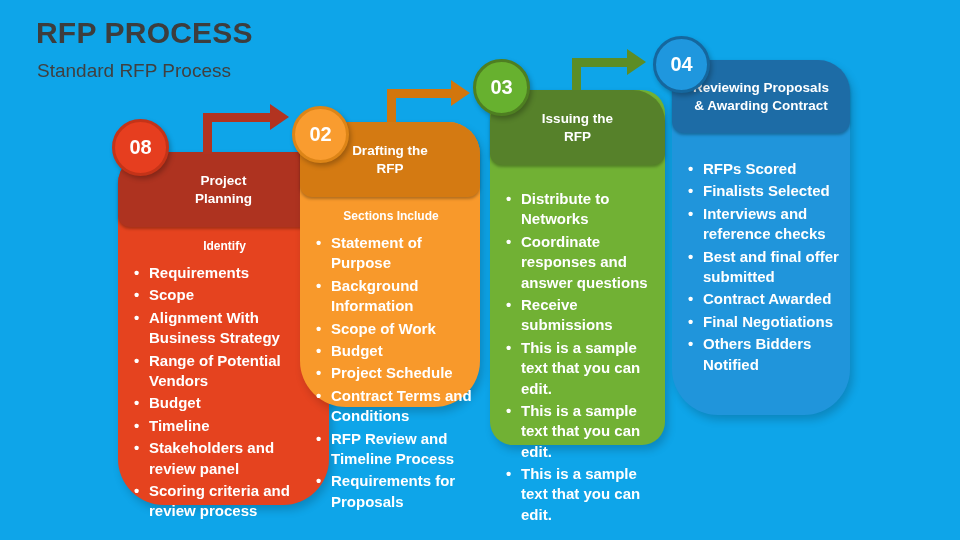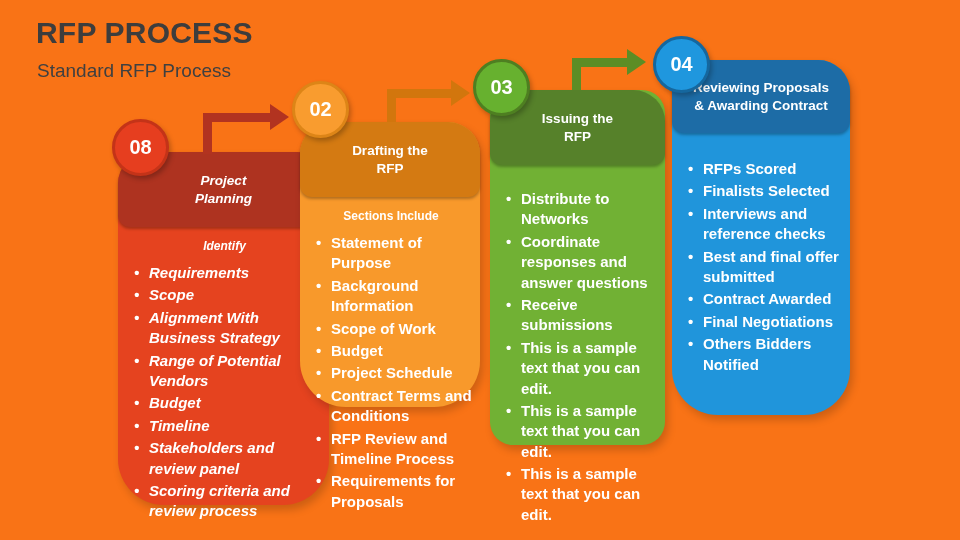--- a/index.html
+++ b/index.html
@@ -44,35 +44,35 @@
   .bullets li { position:relative; padding-left:17px; margin-bottom:2px; }
   .bullets li::before { content:"\2022"; position:absolute; left:2px; }
 
   .step-0 .card-header span { max-width:90px; }
   .step-1 .card-header span { max-width:85px; }
   .step-2 .card-header span { max-width:95px; }
   .step-3 .card-header span { max-width:145px; }
   .step-2 .bullets { margin-top:16px; }
   .step-3 .bullets { margin-top:18px; }
 
-  .card.step-0 { left:118px; top:152px; width:211px; height:353px;font-style:italic; --header-h:75px; }
+  .card.step-0 { left:118px; top:152px; width:211px; height:353px; --header-h:75px; }
   .card.step-1 { left:300px; top:122px; width:180px; height:285px; --header-h:75px; }
   .card.step-2 { left:490px; top:90px;  width:175px; height:355px;border-radius:23px; --header-h:75px; }
   .card.step-3 { left:672px; top:60px;  width:178px; height:355px; --header-h:73px; }
 
   
   .circle {
     position:absolute; width:57px; height:57px; border-radius:50%;
     background:var(--cfill); border:3px solid var(--cborder);
     color:#fff; font-weight:bold; font-size:20px;
     display:flex; align-items:center; justify-content:center;
     box-shadow:2px 3px 5px rgba(0,0,0,0.25); z-index:5;
   }
   .circle.step-0 { left:112px; top:119px; }
-  .circle.step-1 { left:292px; top:81px; }
+  .circle.step-1 { left:292px; top:106px; }
   .circle.step-2 { left:473px; top:59px; }
   .circle.step-3 { left:653px; top:36px; }
 
   
   .arrow { position:absolute; z-index:1; }
   .arrow .v { position:absolute; width:9px; background:var(--arrow); }
   .arrow .h { position:absolute; height:9px; background:var(--arrow); }
   .arrow .head {
     position:absolute; width:0; height:0;
     border-top:13px solid transparent; border-bottom:13px solid transparent;
@@ -84,21 +84,21 @@
   .arrow-1 .v { left:387px; top:89px; height:33px; }
   .arrow-1 .h { left:387px; top:89px; width:64px; }
   .arrow-1 .head { left:451px; top:80px; }
   .arrow-2 .v { left:572px; top:58px; height:32px; }
   .arrow-2 .h { left:572px; top:58px; width:55px; }
   .arrow-2 .head { left:627px; top:49px; }
 </style>
 </head>
 <body>
 
-<div class="stage" style="background: #f97316;">
+<div class="stage" style="background: #0ea5e9;">
   <div class="slide-title" style="color: rgb(61, 61, 61);">RFP PROCESS</div>
   <div class="slide-subtitle">Standard RFP Process</div>
 
   <div class="arrow arrow-0" style="--arrow: #B23320;">
     <div class="v"></div>
     <div class="h"></div>
     <div class="head"></div>
   </div>
   <div class="arrow arrow-1" style="--arrow: #D2760D;">
     <div class="v"></div>

